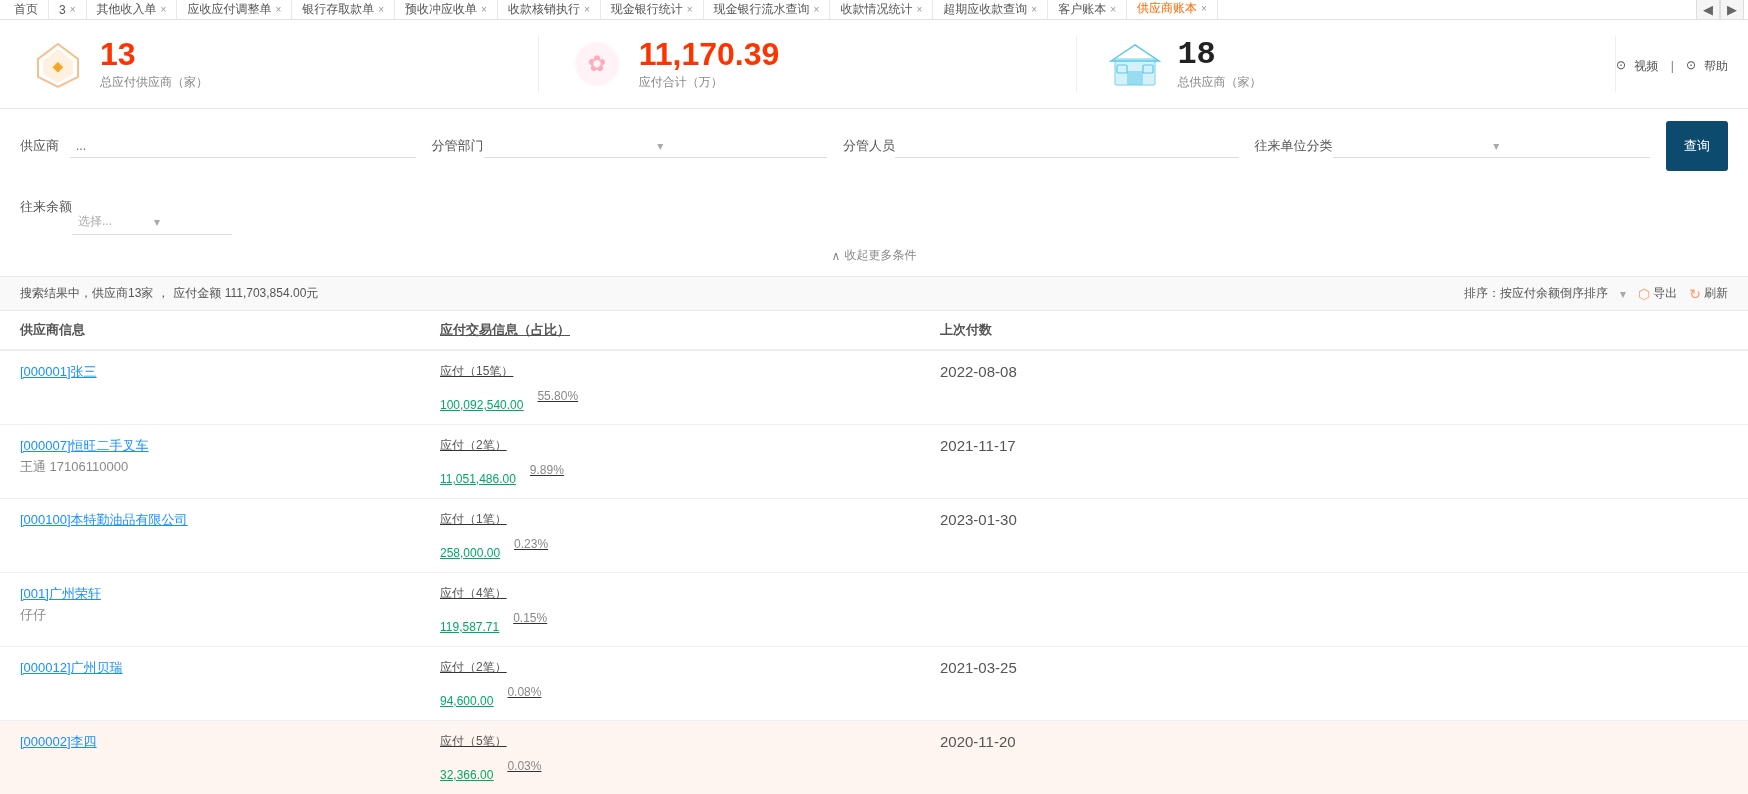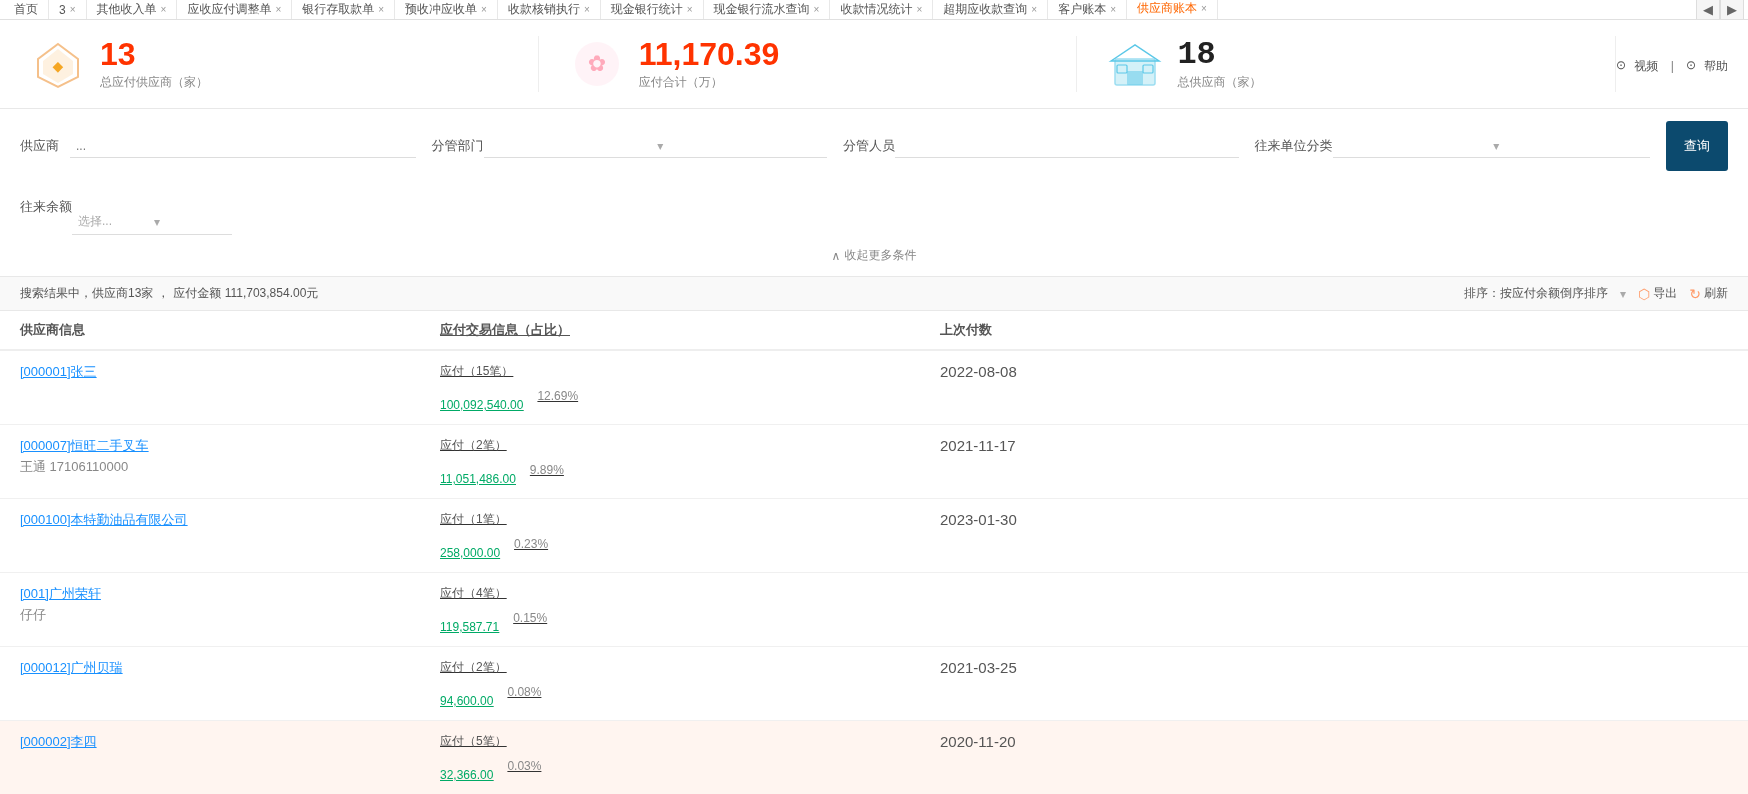--- a/index.html
+++ b/index.html
@@ -425,21 +425,21 @@
       </div>
 
       <div class="table-row">
         <div class="col-supplier">
           <a class="supplier-link">[000001]张三</a>
         </div>
         <div class="col-transaction">
           <span class="trans-label">应付（15笔）</span>
           <div class="trans-row">
             <a class="trans-amount">100,092,540.00</a>
-            <span class="trans-percent">12.69%</span>
+            <span class="trans-percent">55.80%</span>
           </div>
         </div>
         <div class="col-lastpay">
           <span class="lastpay-date">2022-08-08</span>
         </div>
       </div>
 
       <div class="table-row">
         <div class="col-supplier">
           <a class="supplier-link">[000007]恒旺二手叉车</a>

